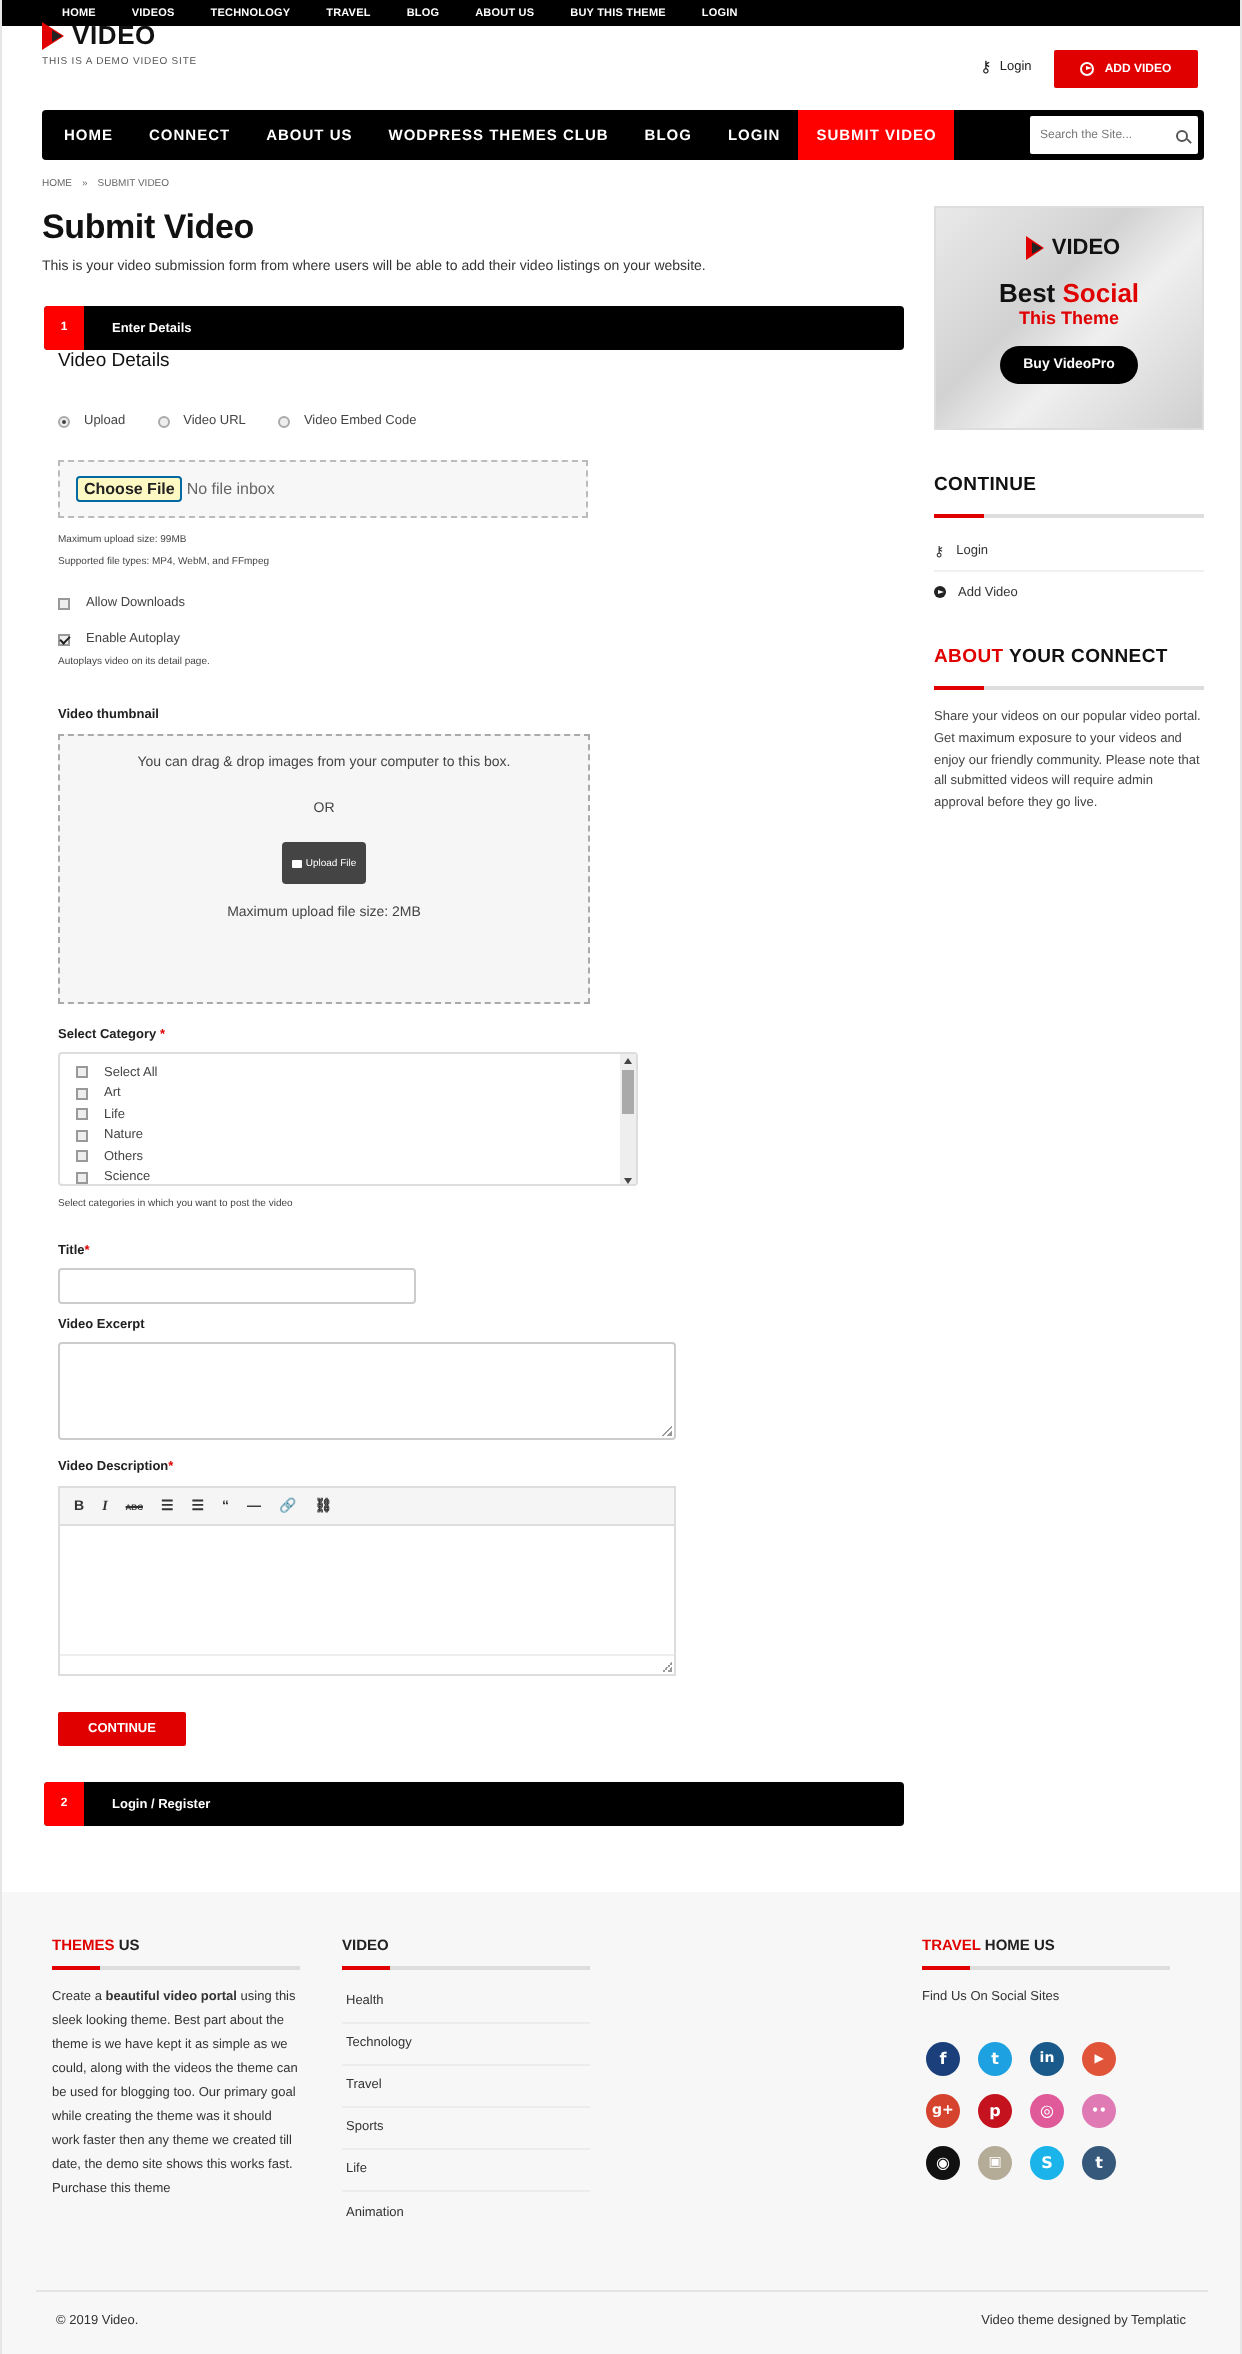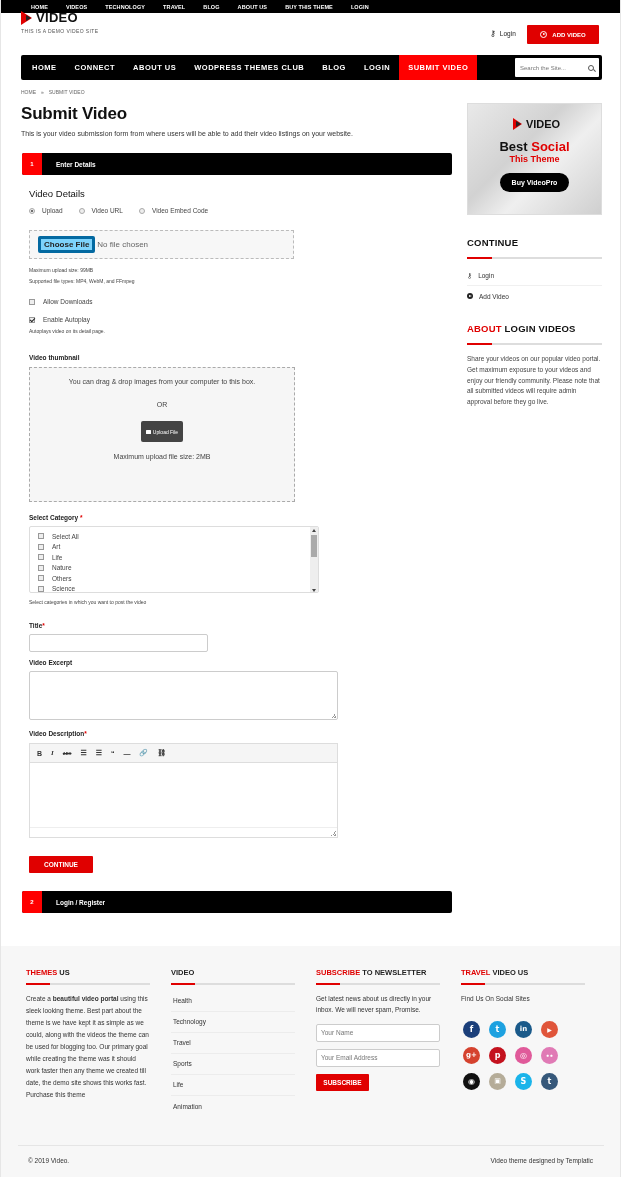--- a/index.html
+++ b/index.html
@@ -23,27 +23,27 @@
 .search-ic{width:6px;height:6px;border:1px solid #555;border-radius:50%;position:relative}
 .search-ic:after{content:"";position:absolute;width:3px;height:1px;background:#555;transform:rotate(45deg);right:-3px;bottom:-1px}
 .crumb{position:absolute;left:20px;top:89px;font-size:5px;color:#666}
 .crumb .sep{margin:0 5px}
 h1{position:absolute;left:20px;top:104px;font-size:17px;font-weight:bold;color:#111;font-family:"Liberation Sans",sans-serif;letter-spacing:-.2px}
 .intro{position:absolute;left:20px;top:130px;font-size:7px;color:#333}
 .step{position:absolute;left:21px;width:430px;height:22px;background:#000;border-radius:2px;display:flex;align-items:center;overflow:hidden}
 .step .num{width:20px;height:22px;background:#ff0000;color:#fff;font-size:6px;display:flex;align-items:center;justify-content:center;font-weight:bold}
 .step .lbl{color:#fff;font-size:6.5px;font-weight:bold;margin-left:14px}
 .abs{position:absolute}
-.sect-title{left:28px;top:188px;font-size:9.5px;color:#111}
+.sect-title{left:28px;top:175px;font-size:9.5px;color:#111}
 .radios{left:28px;top:207px;display:flex;font-size:6.5px;color:#444;align-items:center}
 .radio{display:flex;align-items:center;margin-right:16px}
 .radio .dot{width:6px;height:6px;border-radius:50%;border:1px solid #aaa;background:#eee;margin-right:7px;position:relative}
 .radio .dot.on:after{content:"";position:absolute;left:1px;top:1px;width:2px;height:2px;border-radius:50%;background:#444}
 .filebox{left:28px;top:230px;width:265px;height:29px;border:1px dashed #bbb;background:#f7f7f7;display:flex;align-items:center;padding-left:8px}
-.choose{font-size:8px;background:#7dd3fc;border:3px solid #0369a1;border-radius:2px;padding:1px 3px;font-weight:bold;color:#222}
+.choose{font-size:8px;background:#fef9c3;border:1px solid #0369a1;border-radius:2px;padding:1px 3px;font-weight:bold;color:#222}
 .nofile{font-size:8px;color:#666;margin-left:2px}
 .small{font-size:5px;color:#444}
 .cb{width:6px;height:6px;border:1px solid #999;background:#eee;display:inline-block;position:relative;margin-right:8px;vertical-align:middle}
 .cb.on:after{content:"";position:absolute;left:1px;top:-1px;width:2px;height:4px;border:solid #222;border-width:0 1.2px 1.2px 0;transform:rotate(45deg)}
 .cbrow{font-size:6.5px;color:#444;display:flex;align-items:center}
 .lab{font-size:6.5px;font-weight:bold;color:#222}
 .req{color:#e00000}
 .dropzone{left:28px;top:367px;width:266px;height:135px;border:1px dashed #aaa;background:#f6f6f6;text-align:center;font-size:7px;color:#444}
 .dropzone .t1{margin-top:10px}
 .dropzone .or{margin-top:16px}
@@ -166,21 +166,21 @@
       <span>Video URL</span>
     </div>
   <div class="radio">
       <span class="dot"></span>
       <span>Video Embed Code</span>
     </div>
 </div>
 
 <div class="abs filebox">
   <span class="choose">Choose File</span>
-  <span class="nofile">No file chosen</span>
+  <span class="nofile">No file inbox</span>
 </div>
 <div class="abs small" style="left:28px;top:267px">Maximum upload size: 99MB</div>
 <div class="abs small" style="left:28px;top:278px">Supported file types: MP4, WebM, and FFmpeg</div>
 
 <div class="abs cbrow" style="left:28px;top:298px">
   <span class="cb"></span>
     <span>Allow Downloads</span>
 </div>
 <div class="abs cbrow" style="left:28px;top:316px">
   <span class="cb on"></span>
@@ -286,21 +286,21 @@
         <span>Login</span>
       </div>
     <div class="dash-item" style="border-bottom:none">
         <span class="plus-ic"></span>
         <span>Add Video</span>
       </div>
   </div>
 </div>
 
 <div class="abs" style="left:466px;top:323px;width:135px">
-  <div class="wtitle"><span class="red">ABOUT</span><span> LOGIN VIDEOS</span></div>
+  <div class="wtitle"><span class="red">ABOUT</span><span> YOUR CONNECT</span></div>
   <div class="uline" style="margin-top:9px"></div>
   <div class="sidetext" style="margin-top:9px">Share your videos on our popular video portal. Get maximum exposure to your videos and enjoy our friendly community. Please note that all submitted videos will require admin approval before they go live.</div>
 </div>
 
 <div class="footer">
   <div class="fcol" style="left:25px;width:124px">
     <div class="ftitle"><span class="red">THEMES</span><span> US</span></div>
     <div class="fline"></div>
     <div class="ftext"><span>Create a </span><b>beautiful video portal</b><span> using this sleek looking theme. Best part about the theme is we have kept it as simple as we could, along with the videos the theme can be used for blogging too. Our primary goal while creating the theme was it should work faster then any theme we created till date, the demo site shows this works fast.</span><br><span>Purchase this theme</span></div>
   </div>
@@ -311,31 +311,23 @@
     <ul class="flist">
       <li>Health</li>
       <li>Technology</li>
       <li>Travel</li>
       <li>Sports</li>
       <li>Life</li>
       <li>Animation</li>
     </ul>
   </div>
 
-  <div class="fcol" style="left:315px;width:124px">
-    <div class="ftitle"><span class="red">SUBSCRIBE</span><span> TO NEWSLETTER</span></div>
-    <div class="fline"></div>
-    <div class="ftext" style="line-height:11px">Get latest news about us directly in your inbox. We will never spam, Promise.</div>
-    <div class="finput" style="margin-top:9px">Your Name</div>
-    <div class="finput">Your Email Address</div>
-    <div class="subbtn">SUBSCRIBE</div>
-  </div>
 
   <div class="fcol" style="left:460px;width:124px">
-    <div class="ftitle"><span class="red">TRAVEL</span><span> VIDEO US</span></div>
+    <div class="ftitle"><span class="red">TRAVEL</span><span> HOME US</span></div>
     <div class="fline"></div>
     <div class="ftext">Find Us On Social Sites</div>
     <div class="social">
       <span class="soc" style="background:#1b3f7a">f</span>
       <span class="soc" style="background:#1da1e0">t</span>
       <span class="soc" style="background:#1a5a8a;font-size:7px">in</span>
       <span class="soc" style="background:#e0553a;font-size:6px">▶</span>
       <span class="soc" style="background:#d5422e;font-size:7px">g+</span>
       <span class="soc" style="background:#c4121e">p</span>
       <span class="soc" style="background:#e05a9a">◎</span>

